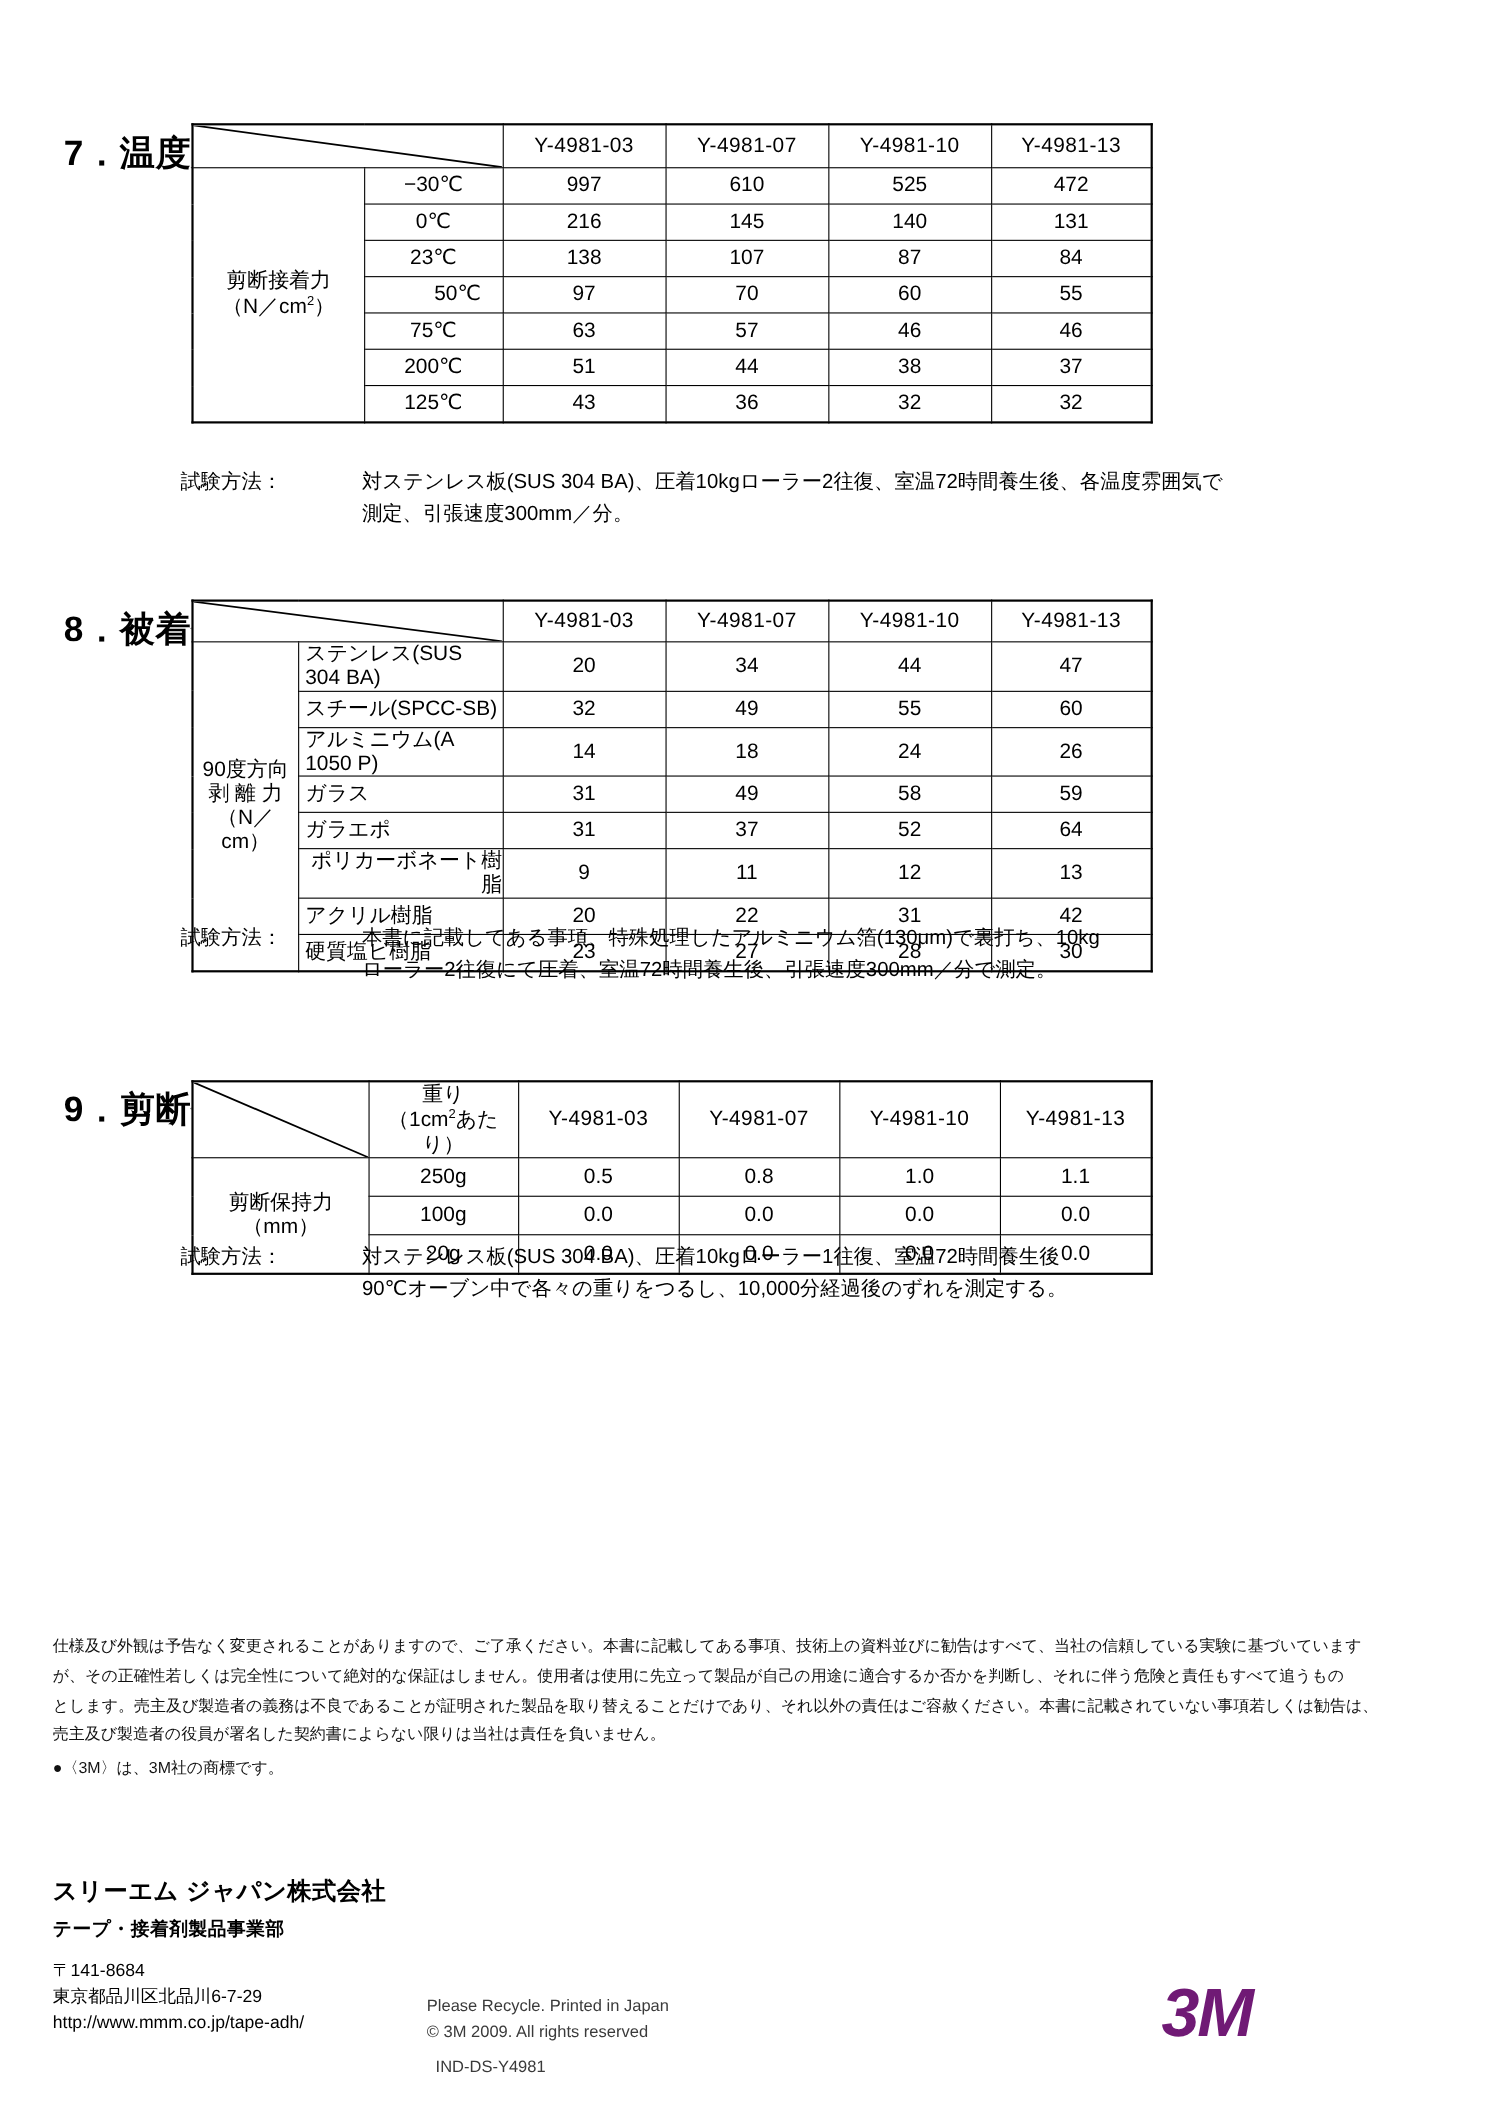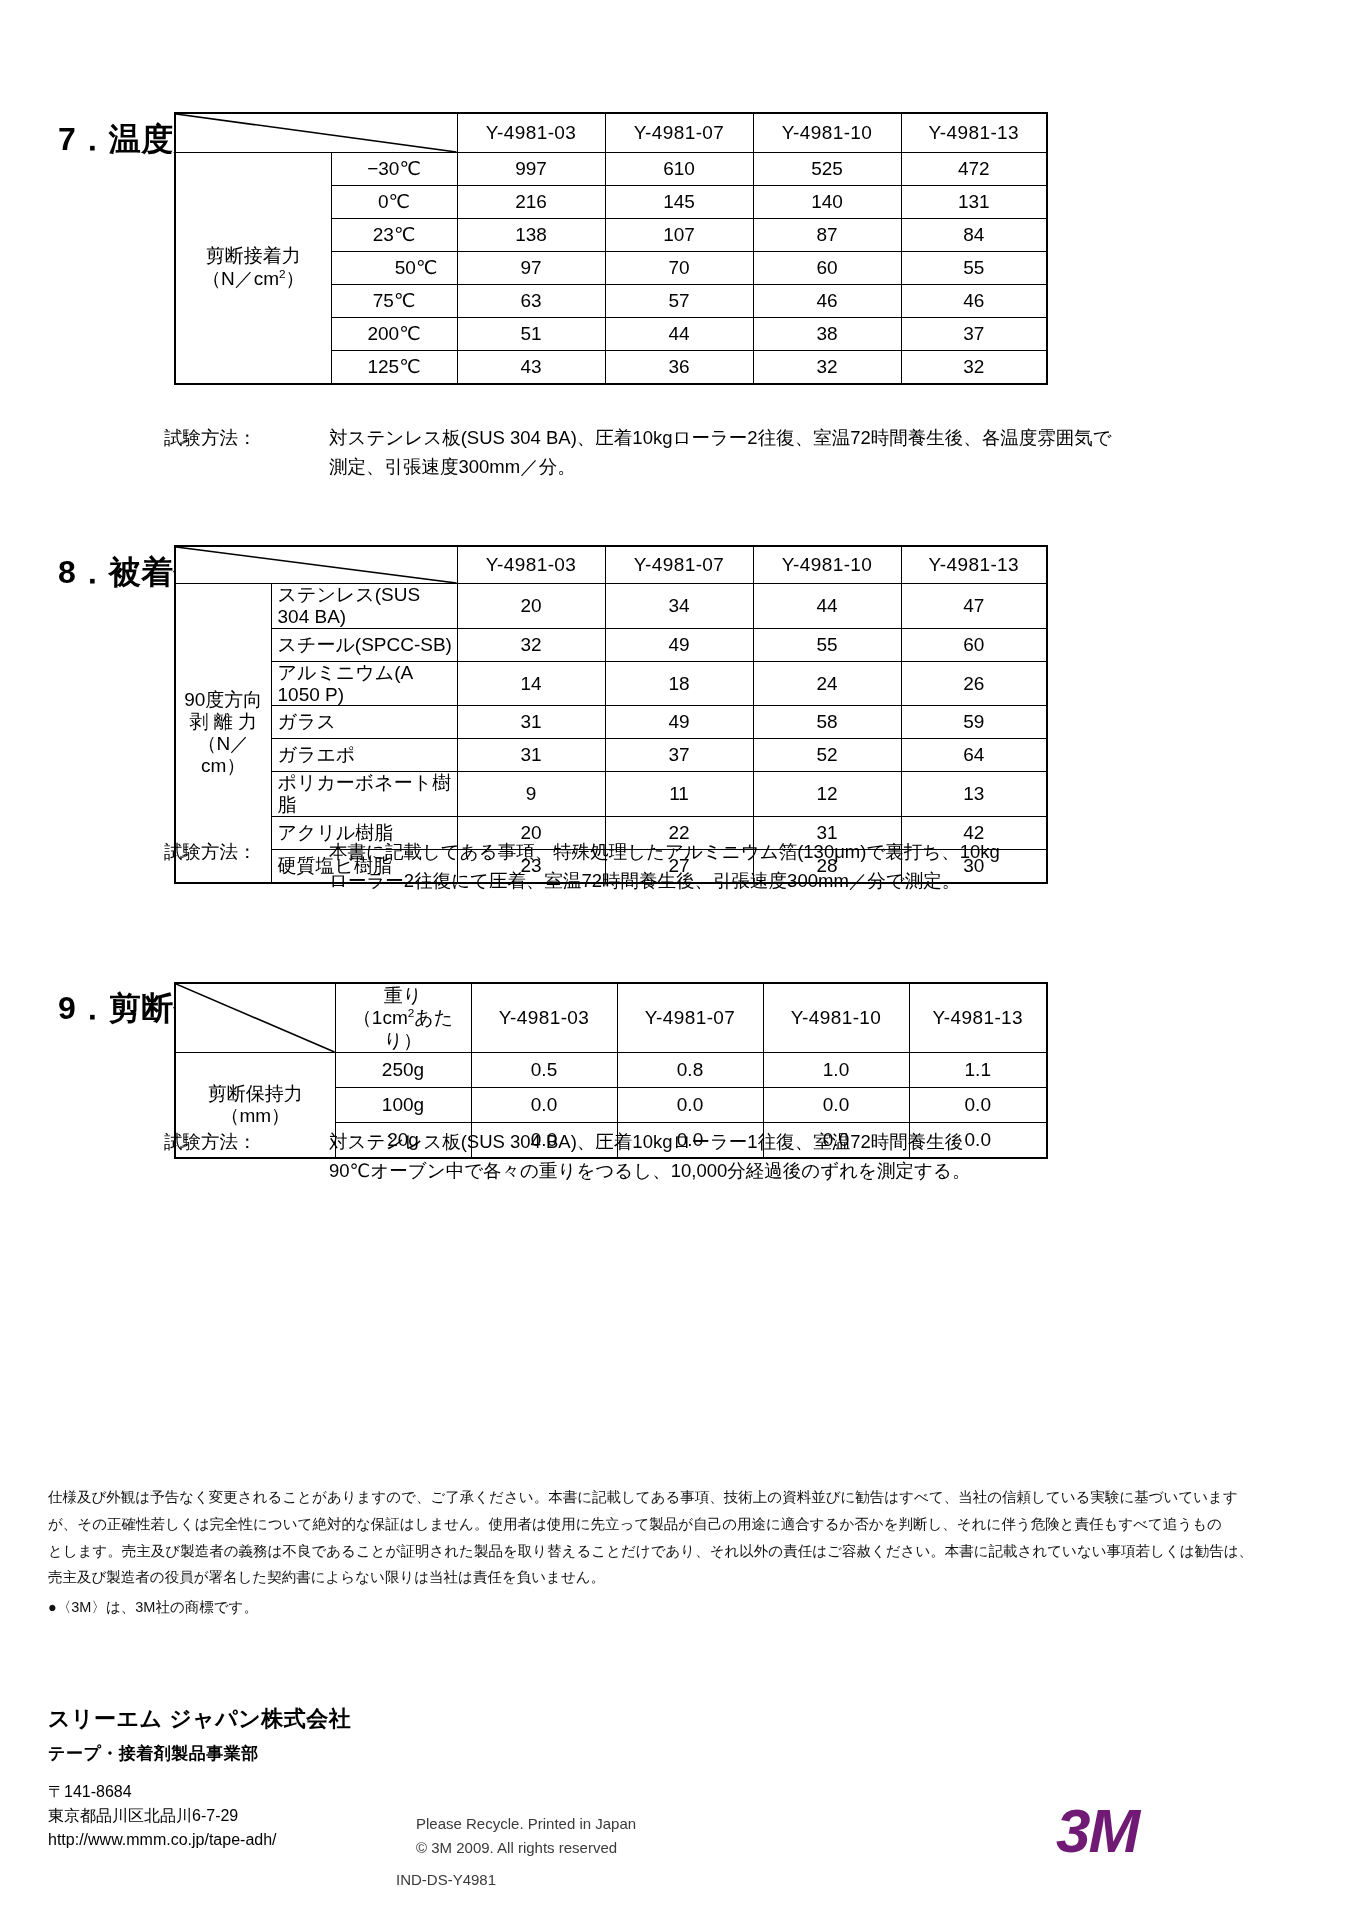--- a/index.html
+++ b/index.html
@@ -127,21 +127,21 @@
     white-space: nowrap;
   }
   .addr div { white-space: nowrap; }
   .print-info {
     position: absolute;
     font-size: 15px;
     line-height: 1.6;
     color: #3a3a3a;
     white-space: nowrap;
   }
-  .print-info div { white-space: nowrap; margin-left: 28px; }
+  .print-info div { white-space: nowrap; }
   .doc-code {
     position: absolute;
     font-size: 15px;
     color: #3a3a3a;
     white-space: nowrap;
   }
   .logo3m {
     position: absolute;
     font-size: 62px;
     font-weight: bold;
@@ -302,21 +302,21 @@
         <td>59</td>
       </tr>
       <tr>
         <td class="label-left" style="height:32px;">ガラエポ</td>
         <td>31</td>
         <td>37</td>
         <td>52</td>
         <td>64</td>
       </tr>
       <tr>
-        <td class="label-left" style="height:32px;">ポリカーボネート樹脂</td>
+        <td class="label-left" style="height:32px;text-align:right;">ポリカーボネート樹脂</td>
         <td>9</td>
         <td>11</td>
         <td>12</td>
         <td>13</td>
       </tr>
       <tr>
         <td class="label-left" style="height:32px;">アクリル樹脂</td>
         <td>20</td>
         <td>22</td>
         <td>31</td>

